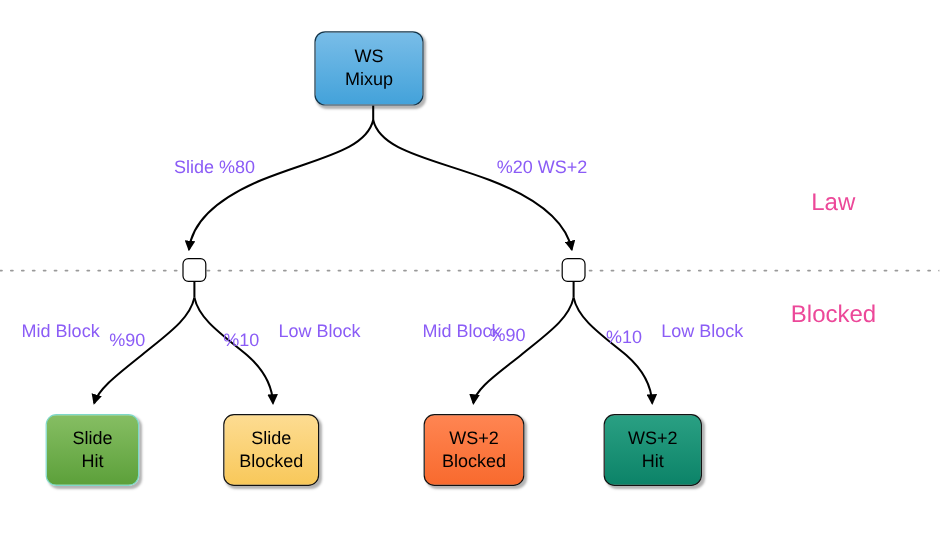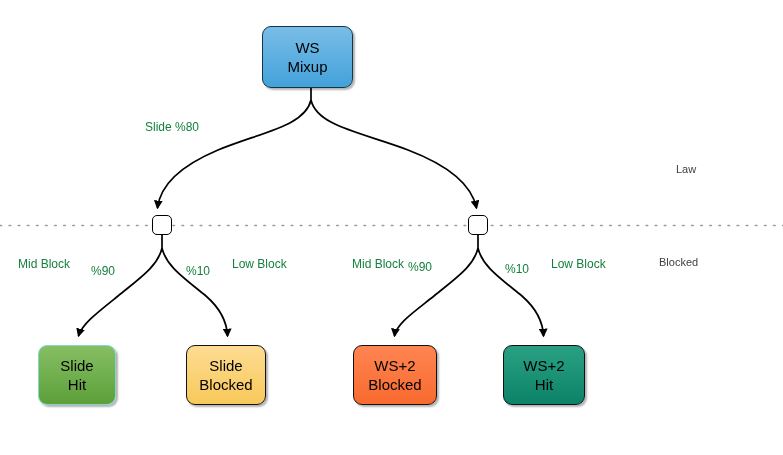--- a/index.html
+++ b/index.html
@@ -77,30 +77,31 @@
     background: #ffffff;
     border: 1.8px solid #000000;
     border-radius: 5px;
   }
   #junction-left  { left: 152px; top: 215px; }
   #junction-right { left: 468px; top: 215px; }
 
   
   .label {
     position: absolute;
-    color: #15803d;
-    font-size: 12px;
+    color: #8b5cf6;
+    font-size: 15px;
     line-height: 19px;
     white-space: nowrap;
+    margin-top: 12px;
   }
   .label.two-line { }
   .zone-label {
     position: absolute;
-    color: #404040;
-    font-size: 11px;
+    color: #ec4899;
+    font-size: 20px;
     line-height: 18px;
     white-space: nowrap;
   }
 </style>
 </head>
 <body>
 
 <div id="canvas">
 
   <svg class="edges" viewBox="0 0 783 455" xmlns="http://www.w3.org/2000/svg">
@@ -130,20 +131,21 @@
 
     <path d="M 478 248 C 482 266, 500 278, 522 296 C 538 310, 543 324, 543.5 336" stroke="#000000" stroke-width="1.7" fill="none" marker-end="url(#arrow)"></path>
   </svg>
 
   <div class="node" id="node-root">
     <span class="line">WS</span>
     <span class="line">Mixup</span>
   </div>
 
   <div class="label" style="left:145px; top:118px;">Slide %80</div>
+  <div class="label" style="left:414px; top:118px;">%20   WS+2</div>
 
   <div class="zone-label" style="left:676px; top:160px;">Law</div>
   <div class="zone-label" style="left:659px; top:253px;">Blocked</div>
 
   <div class="junction" id="junction-left"></div>
   <div class="junction" id="junction-right"></div>
 
   <div class="label two-line" style="left:18px; top:255px; width:62px;">
     <span class="line">Mid</span>
     <span class="line">Block</span>

